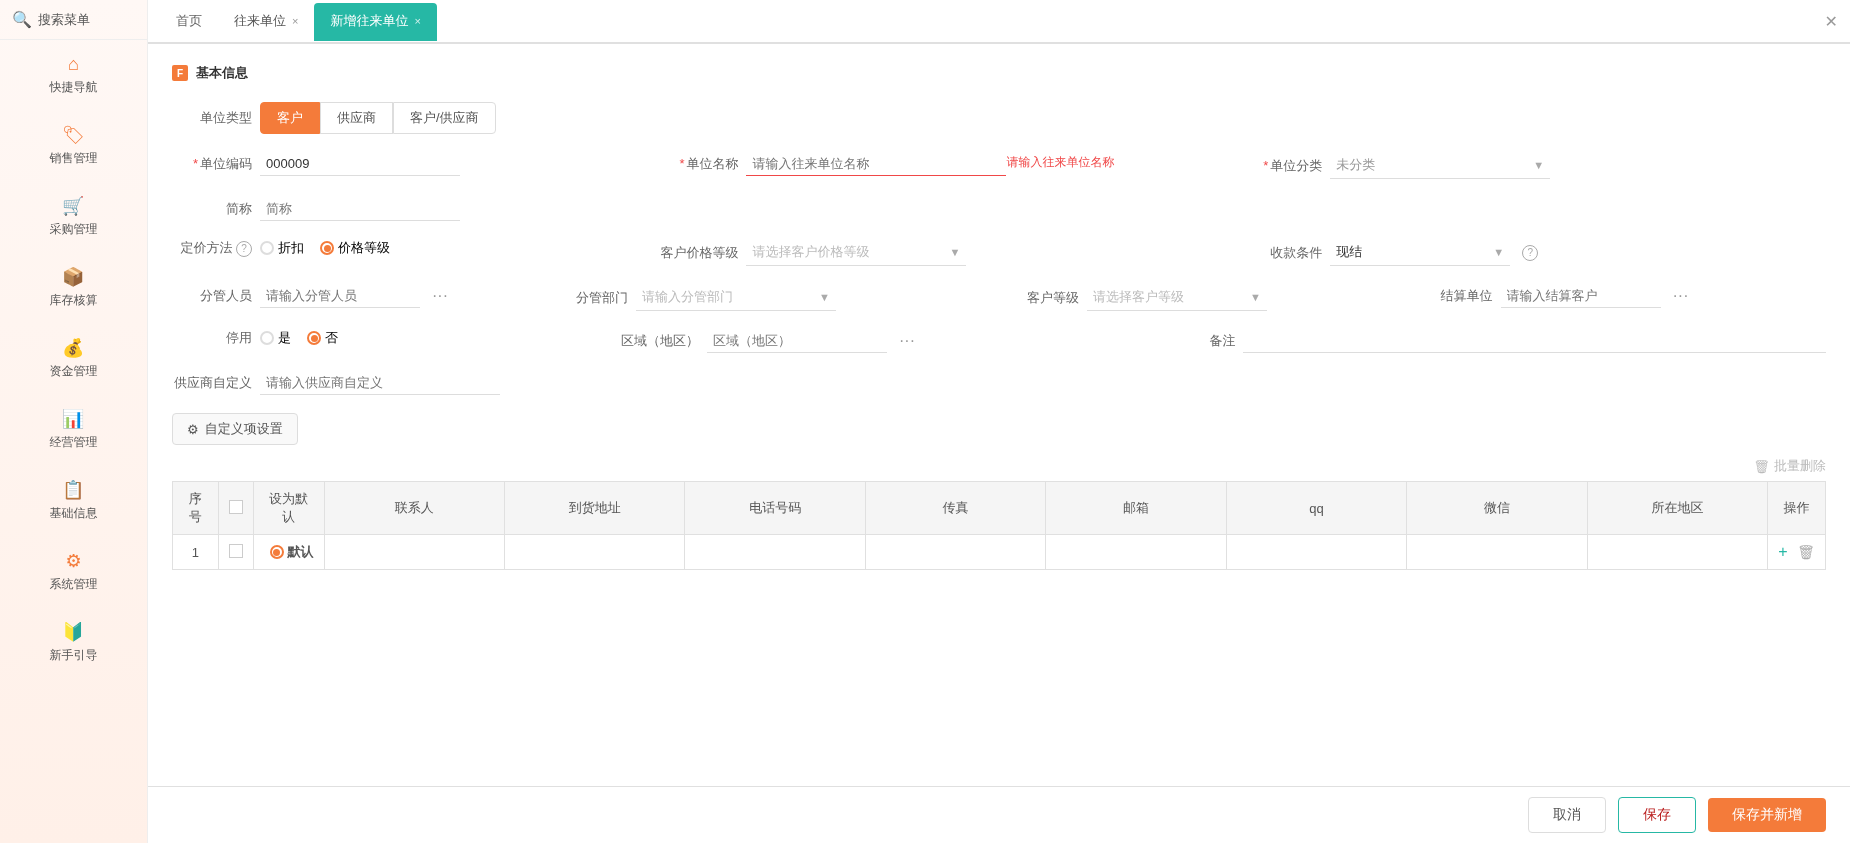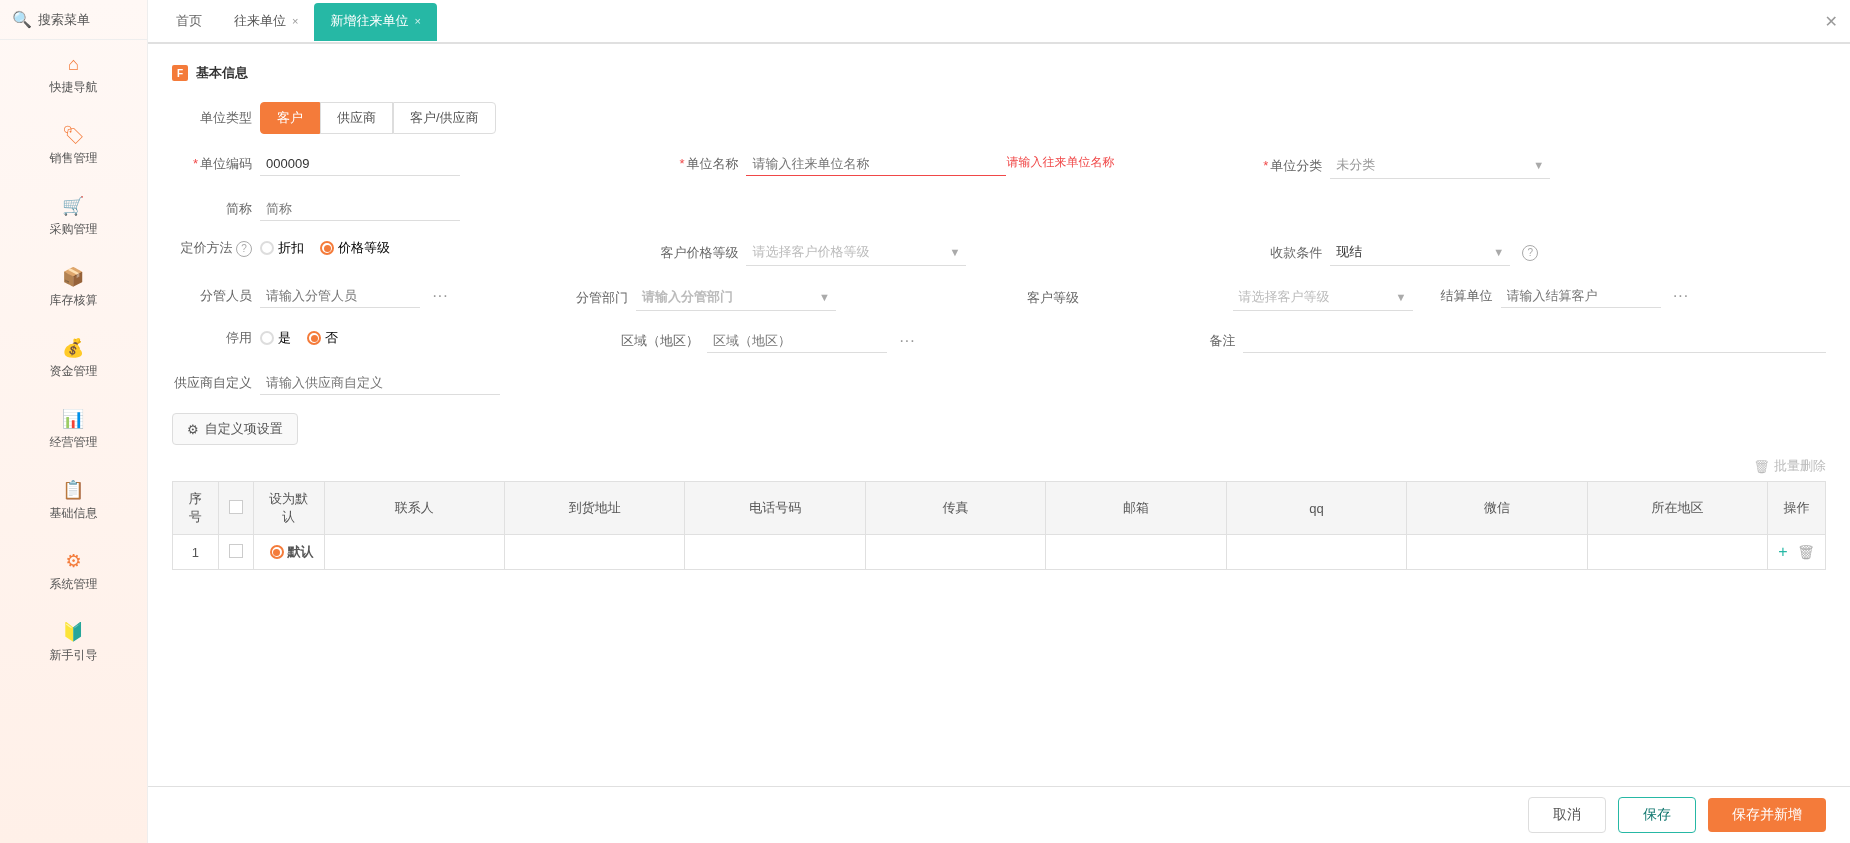--- a/index.html
+++ b/index.html
@@ -299,21 +299,21 @@
       gap: 12px;
     }
     .btn {
       padding: 8px 24px;
       border-radius: 4px;
       cursor: pointer;
       font-size: 14px;
       border: none;
     }
     .btn-cancel { background: #fff; border: 1px solid #ddd; color: #555; }
-    .btn-save { background: #fff; border: 1px solid #26b8a5; color: #0f766e; }
+    .btn-save { background: #fff; border: 1px solid #26b8a5; color: #b91c1c; }
     .btn-save-new { background: #f47b3a; color: #fff; }
 
     
     .batch-delete {
       display: flex;
       justify-content: flex-end;
       margin-bottom: 6px;
       color: #bbb;
       font-size: 12px;
       gap: 4px;
@@ -471,27 +471,27 @@
     <div class="form-row">
 
       <div class="form-field">
         <span class="form-label">分管人员</span>
         <input class="form-input" placeholder="请输入分管人员" style="width: 160px;">
         <span class="more-dots">···</span>
       </div>
 
       <div class="form-field" style="flex:1.2;">
         <span class="form-label">分管部门</span>
-        <div class="form-select" style="width:200px;font-weight:bold;">
+        <div class="form-select" style="width:200px;">
           <span class="select-text" style="color:#bbb;">请输入分管部门</span>
           <span class="chevron">▼</span>
         </div>
       </div>
 
-      <div class="form-field" style="flex:1.1;justify-content:space-between;">
+      <div class="form-field" style="flex:1.1;">
         <span class="form-label">客户等级</span>
         <div class="form-select" style="width:180px;">
           <span class="select-text" style="color:#bbb;">请选择客户等级</span>
           <span class="chevron">▼</span>
         </div>
       </div>
 
       <div class="form-field" style="flex:1.1;">
         <span class="form-label">结算单位</span>
         <input class="form-input" placeholder="请输入结算客户" style="width: 160px;">

